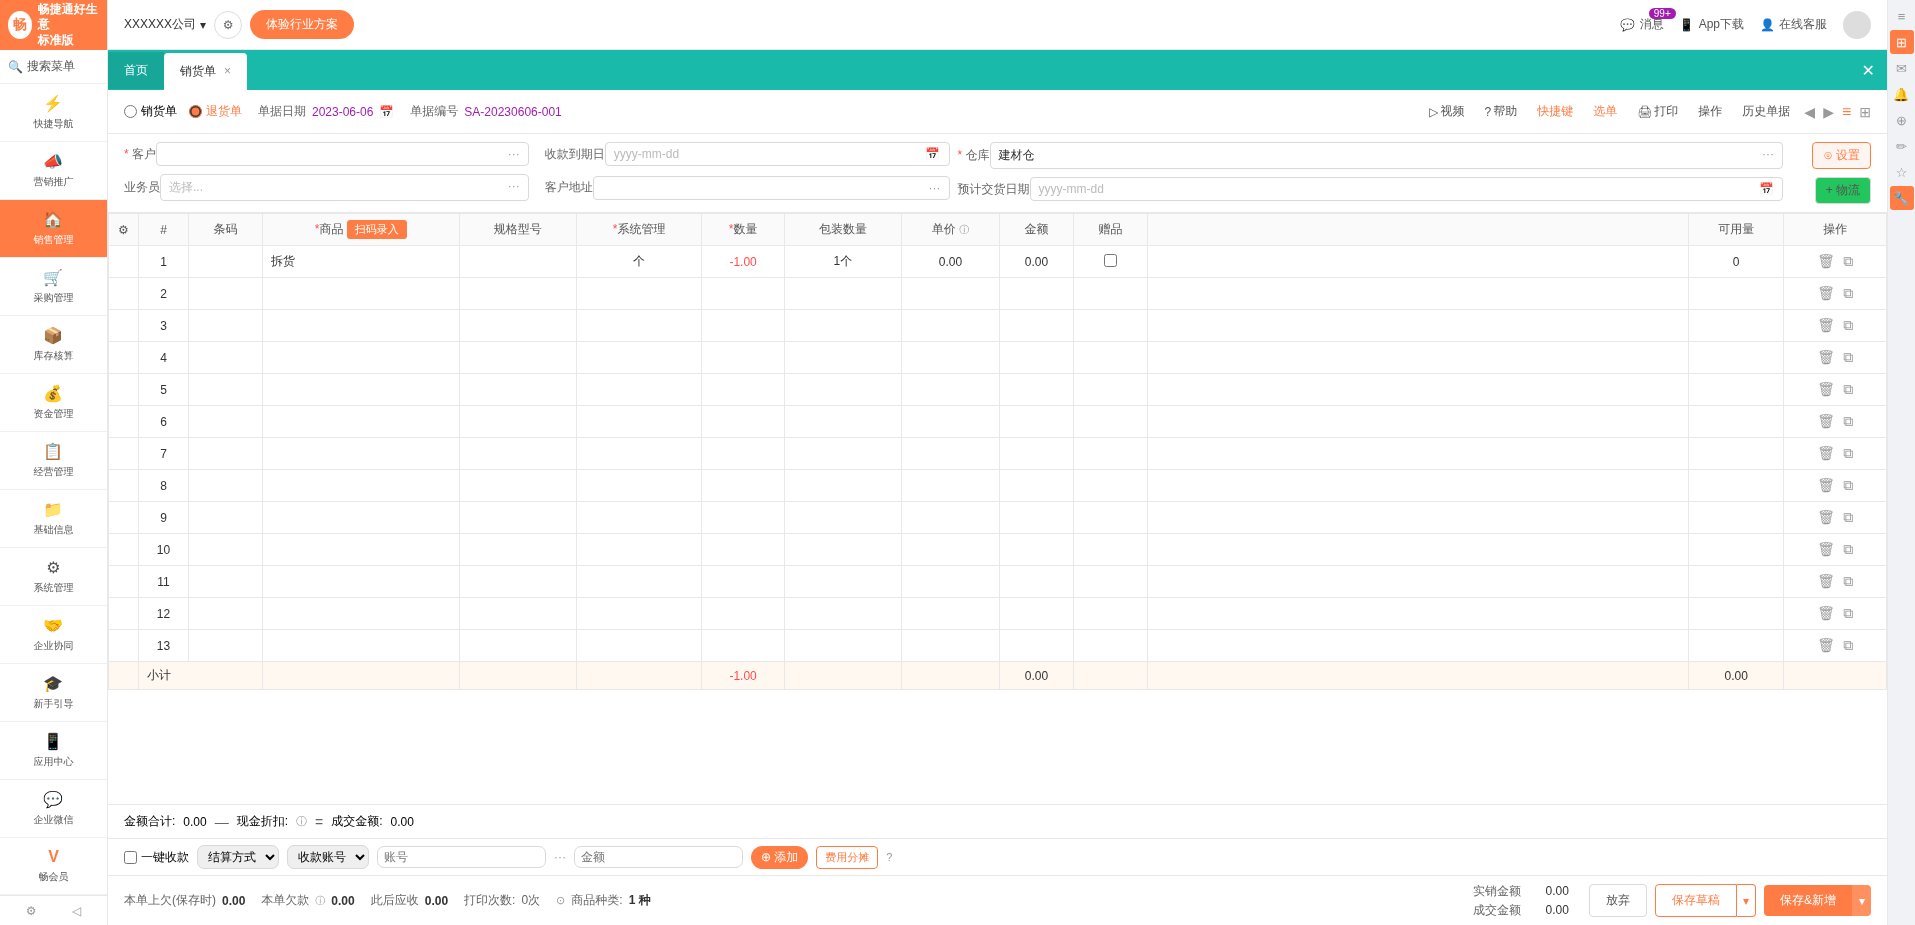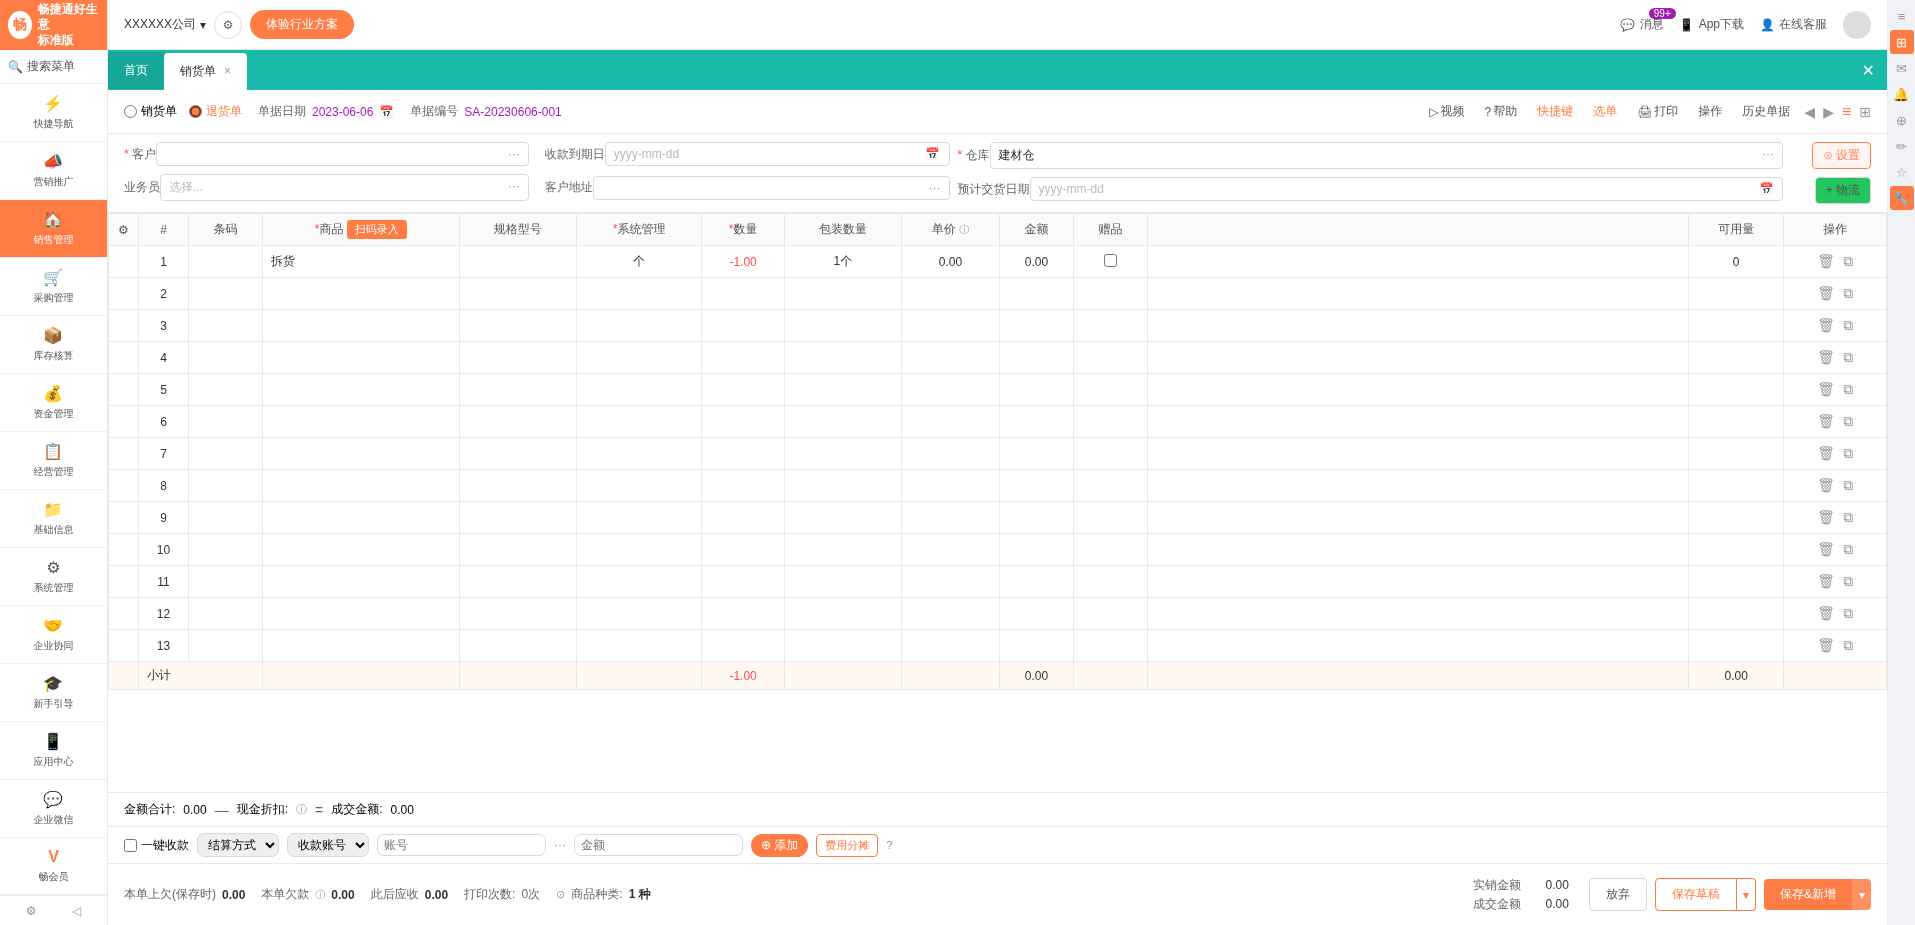--- a/index.html
+++ b/index.html
@@ -74,21 +74,21 @@
 
     
     .footer-summary { padding: 8px 16px; background: #fff; border-top: 1px solid #e8e8e8; display: flex; align-items: center; gap: 8px; }
     .footer-pay { padding: 6px 16px; background: #fff; border-top: 1px solid #e8e8e8; display: flex; align-items: center; gap: 8px; }
     .footer-checkbox { display: flex; align-items: center; gap: 4px; }
     .pay-select { border: 1px solid #d9d9d9; border-radius: 7px; padding: 3px 6px; }
     .add-btn { background: #ff7d45; color: #fff; border: none; border-radius: 12px; padding: 3px 10px; cursor: pointer; font-size: 11px; }
     .expense-btn { border: 1px solid #ff7d45; color: #ff7d45; background: #fff; border-radius: 4px; padding: 3px 8px; cursor: pointer; font-size: 11px; }
 
     
-    .bottom-bar { height: 62px; background: #fff; border-top: 1px solid #e8e8e8; display: flex; align-items: center; padding: 0 16px; gap: 16px; }
+    .bottom-bar { height: 50px; background: #fff; border-top: 1px solid #e8e8e8; display: flex; align-items: center; padding: 0 16px; gap: 16px; }
     .bottom-info { display: flex; align-items: center; gap: 6px; color: #666; }
     .bottom-info strong { color: #333; }
     .bottom-right { margin-left: auto; display: flex; align-items: center; gap: 8px; }
     .actual-amounts { display: flex; flex-direction: column; gap: 2px; margin-right: 12px; text-align: right; }
     .actual-amounts .amount-row { display: flex; align-items: center; gap: 8px; justify-content: flex-end; color: #666; font-size: 11px; }
     .actual-amounts .amount-val { color: #333; font-weight: 500; min-width: 40px; }
     .abandon-btn { border: 1px solid #d9d9d9; background: #fff; color: #555; border-radius: 4px; padding: 7px 16px; cursor: pointer; }
     .save-draft-btn { border: 1px solid #ff7d45; background: #fff; color: #ff7d45; border-radius: 4px 0 0 4px; padding: 7px 16px; cursor: pointer; display: flex; align-items: center; gap: 4px; }
     .save-draft-arrow { border: 1px solid #ff7d45; background: #fff; color: #ff7d45; border-left: none; border-radius: 0 4px 4px 0; padding: 7px 6px; cursor: pointer; }
     .save-new-btn { background: #ff7d45; color: #fff; border: none; border-radius: 4px 0 0 4px; padding: 7px 16px; cursor: pointer; display: flex; align-items: center; gap: 4px; }

